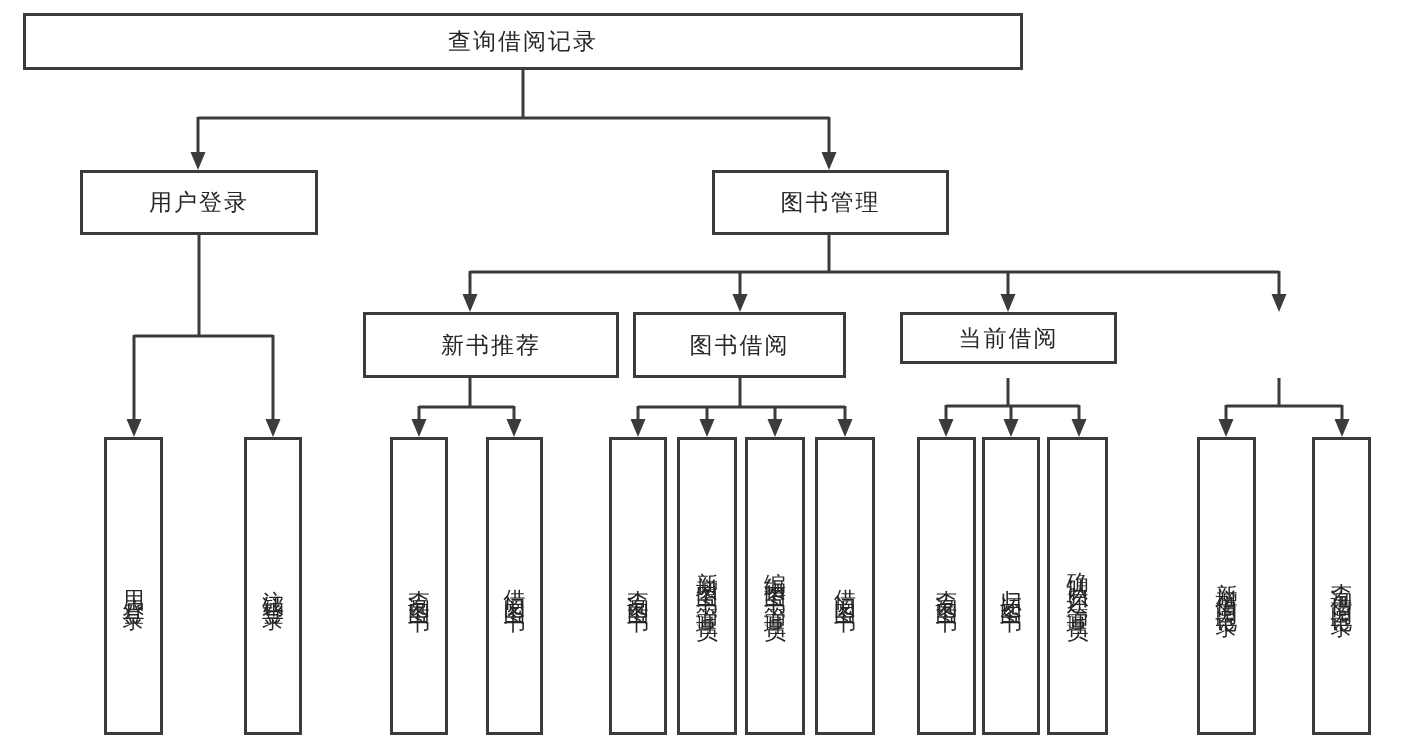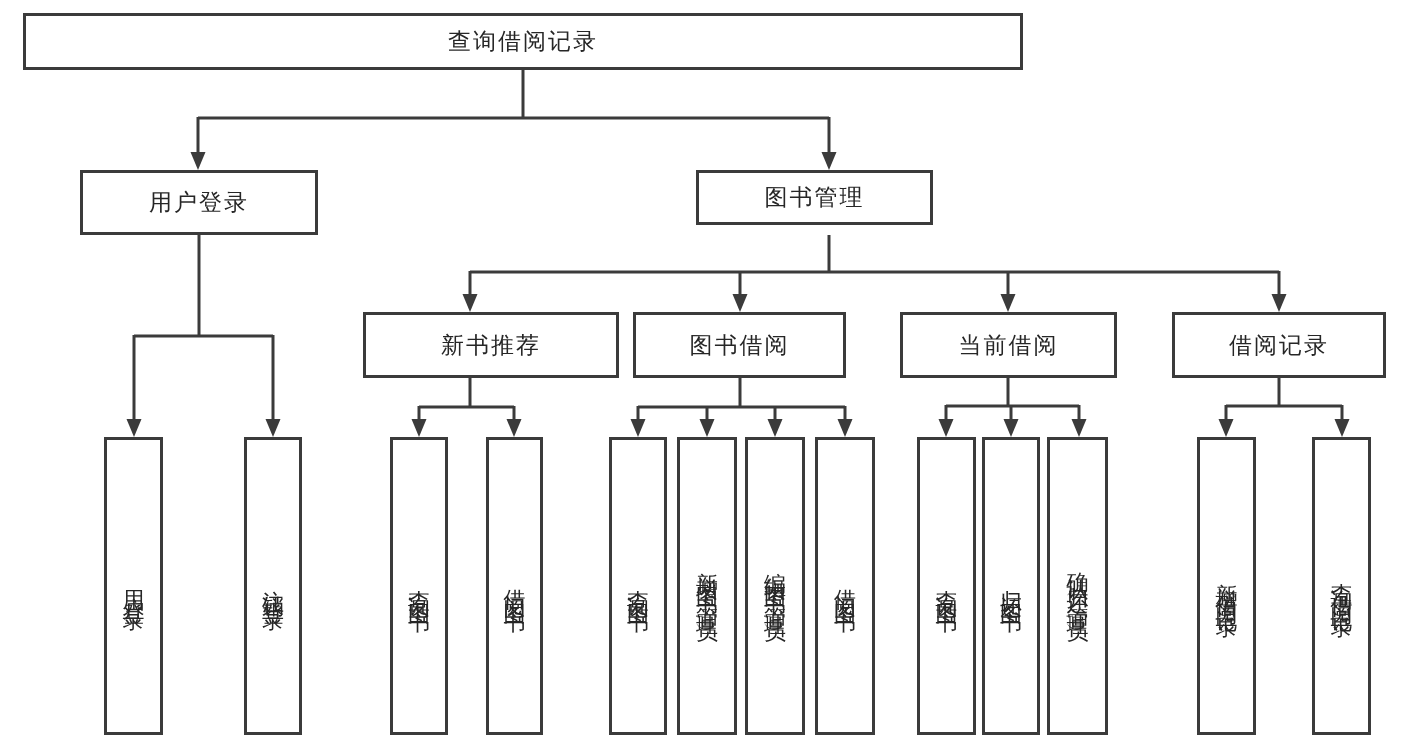--- a/index.html
+++ b/index.html
@@ -140,26 +140,25 @@
     <line x1="1226" y1="406" x2="1342" y2="406"></line>
     <line x1="1226" y1="405" x2="1226" y2="421"></line>
     <line x1="1342" y1="405" x2="1342" y2="421"></line>
     <polygon points="1218.5,419 1233.5,419 1226,437"></polygon>
     <polygon points="1334.5,419 1349.5,419 1342,437"></polygon>
   </svg>
 
   <div class="node node-h" style="left:23px;top:13px;width:1000px;height:57px;">查询借阅记录</div>
 
   <div class="node node-h" style="left:80px;top:170px;width:238px;height:65px;">用户登录</div>
-  <div class="node node-h" style="left:696px;top:170px;width:237px;height:55px;">图书管理</div>
+  <div class="node node-h" style="left:712px;top:170px;width:237px;height:65px;">图书管理</div>
 
   <div class="node node-h" style="left:363px;top:312px;width:256px;height:66px;">新书推荐</div>
   <div class="node node-h" style="left:633px;top:312px;width:213px;height:66px;">图书借阅</div>
-  <div class="node node-h" style="left:900px;top:312px;width:217px;height:66px;">当前借阅</div>
-  <div class="node node-h" style="left:1172px;top:312px;width:214px;height:66px;">借阅记录</div>
+  <div class="node node-h" style="left:900px;top:312px;width:217px;height:52px;">当前借阅</div>
 
   <div class="node node-v" style="left:104px;width:59px;">
     <span class="vtext">用户登录</span>
   </div>
   <div class="node node-v" style="left:244px;width:58px;">
     <span class="vtext">注销登录</span>
   </div>
   <div class="node node-v" style="left:390px;width:58px;">
     <span class="vtext">查询图书</span>
   </div>

